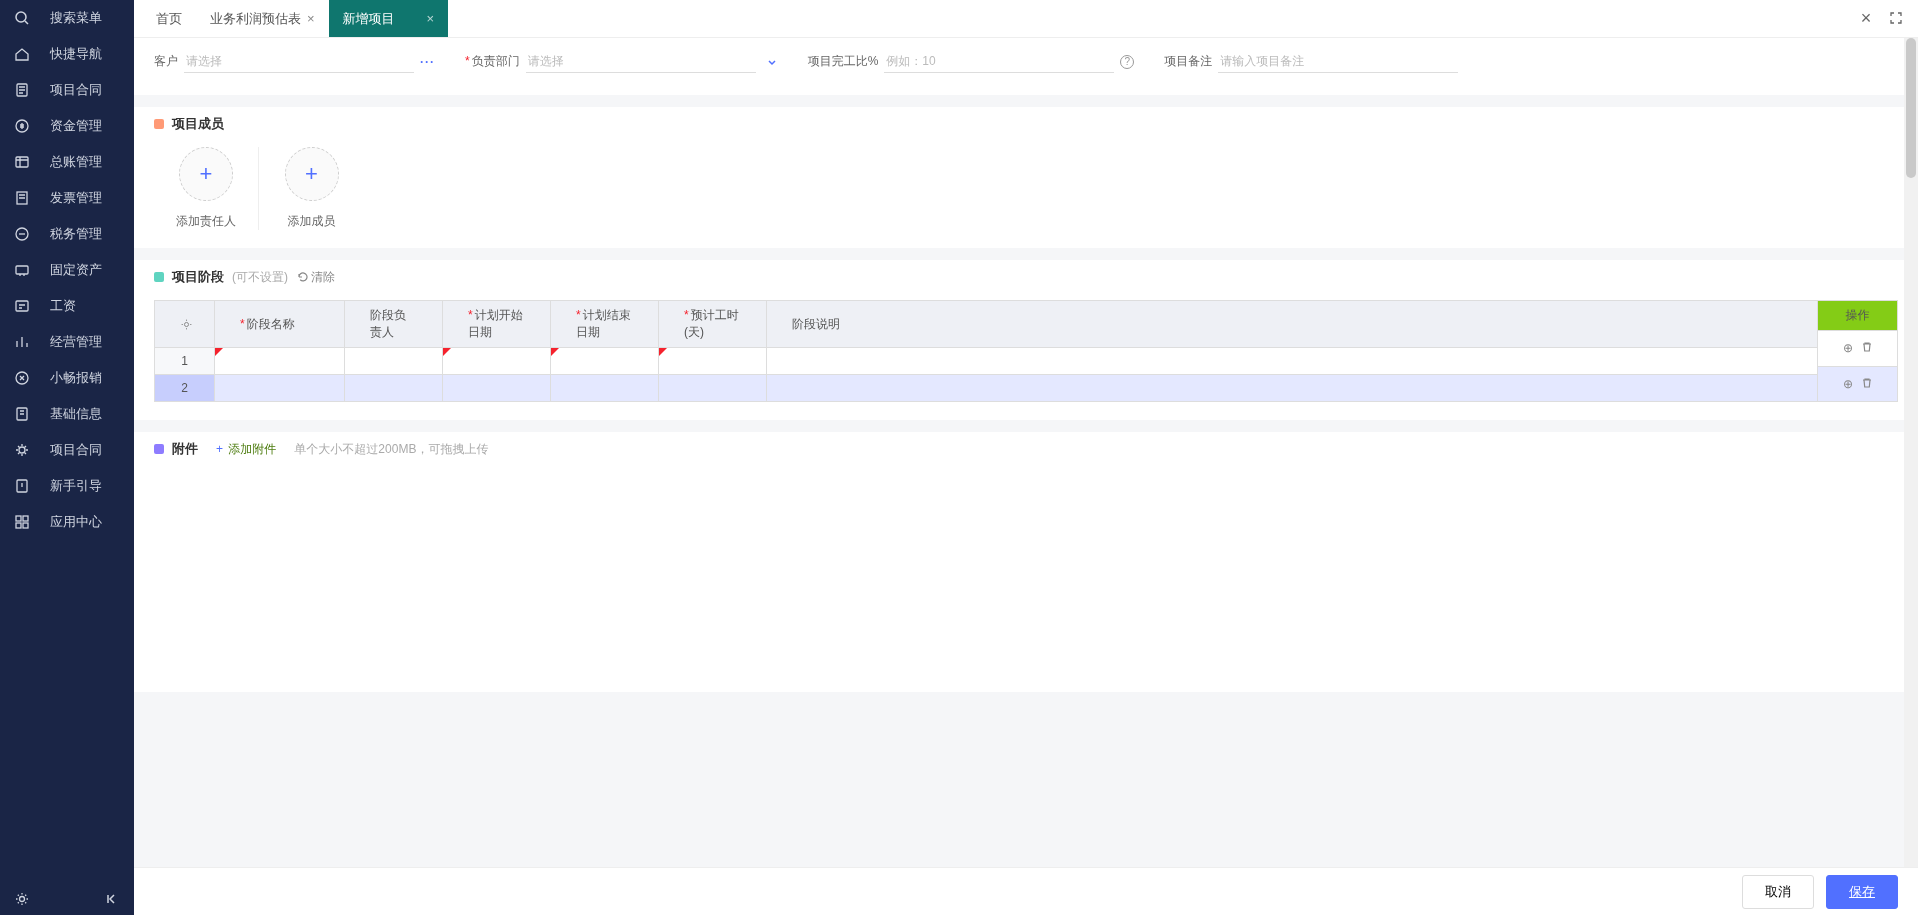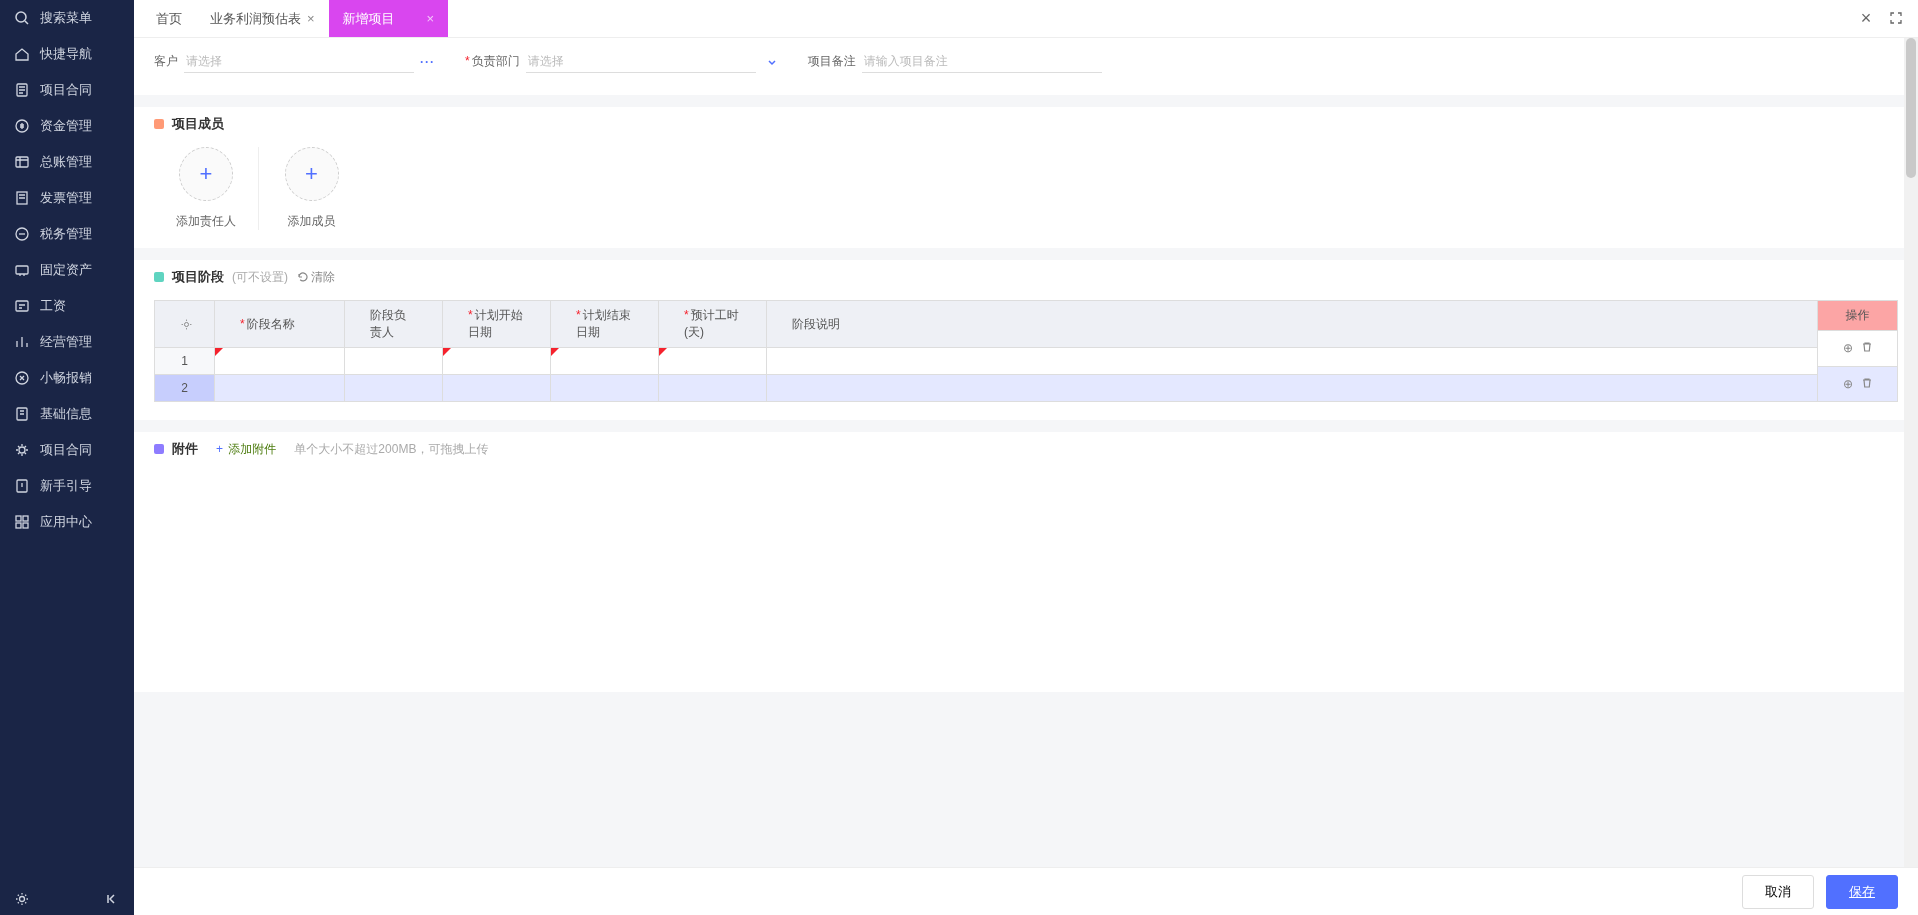--- a/index.html
+++ b/index.html
@@ -2,33 +2,33 @@
 <html><head>
   <meta charset="utf-8">
   <style>
     * { box-sizing: border-box; margin: 0; padding: 0; }
     body { font-family: "Microsoft YaHei", Arial, sans-serif; font-size: 12px; color: #333; background: #f0f2f5; overflow: hidden; }
     
     .app { display: flex; width: 1918px; height: 915px; position: relative; }
     
     
     .sidebar { width: 134px; background: #1a2546; color: #d0d5e0; display: flex; flex-direction: column; flex-shrink: 0; }
-    .sidebar-item { display: flex; align-items: center; padding: 9px 14px; height: 36px; cursor: pointer; gap: 10px; }
+    .sidebar-item { display: flex; align-items: center; padding: 9px 14px; height: 36px; cursor: pointer; gap: 20px; }
     .sidebar-icon { width: 16px; height: 16px; display: inline-flex; align-items: center; justify-content: center; flex-shrink: 0; }
     .sidebar-label { font-size: 13px; white-space: nowrap; }
     .sidebar-footer { margin-top: auto; display: flex; justify-content: space-between; padding: 8px 14px; }
     .sidebar-footer span { cursor: pointer; }
     
     
     .main { flex: 1; display: flex; flex-direction: column; background: #fff; position: relative; min-width: 0; }
     
     
     .tabs-bar { display: flex; align-items: stretch; height: 38px; border-bottom: 1px solid #eee; padding-left: 8px; }
     .tab { display: flex; align-items: center; padding: 12px 14px; font-size: 13px; color: #555; cursor: pointer; gap: 6px; white-space: nowrap; }
-    .tab.active { background: #d946ef; color: #fff; gap: 32px; }
+    .tab.active { background: #0f766e; color: #fff; gap: 32px; }
     .tab-close { font-size: 13px; opacity: 0.7; cursor: pointer; }
     .tab.active .tab-close { color: #fff; }
     
     .topright-close { position: absolute; right: 40px; top: 6px; width: 24px; height: 24px; display: flex; align-items: center; justify-content: center; cursor: pointer; font-size: 18px; color: #666; }
     .topright-expand { position: absolute; right: 10px; top: 6px; width: 24px; height: 24px; display: flex; align-items: center; justify-content: center; cursor: pointer; color: #666; }
     
     
     .content { flex: 1; overflow-y: auto; background: #f5f6f8; }
     .content-inner { padding: 0; }
     
@@ -60,21 +60,21 @@
     .member-box:last-child { border-right: none; }
     .member-add-btn { width: 54px; height: 54px; border: 1px dashed #ccc; border-radius: 50%; display: flex; align-items: center; justify-content: center; color: #5170ff; font-size: 22px; cursor: pointer; background: #fafafa; }
     .member-label { margin-top: 12px; font-size: 12px; color: #666; }
     
     
     .stage-table { width: 100%; border-collapse: collapse; table-layout: fixed; }
     .stage-table th, .stage-table td { border: 1px solid #ddd; padding: 6px 25px; font-size: 12px; text-align: left; font-weight: normal; color: #555; height: 26px; }
     .stage-table thead th { background: #eef0f5; }
     .stage-table .rownum { text-align: center; width: 60px; background: #f7f8fa; }
     .stage-table .gear-col { width: 60px; text-align: center; }
-    .stage-table .ops-col { width: 80px; text-align: center; background: #fca5a5; border-left: 1px solid #ddd; border-right: 1px solid #ddd; border-top: 1px solid #ddd; border-bottom: 1px solid #ddd; }
+    .stage-table .ops-col { width: 80px; text-align: center; background: #84cc16; border-left: 1px solid #ddd; border-right: 1px solid #ddd; border-top: 1px solid #ddd; border-bottom: 1px solid #ddd; }
     .stage-table tbody .ops-col { background: #fff; }
     .stage-table tbody tr.selected td { background: #e4e8ff; }
     .stage-table tbody tr.selected .rownum { background: #c7cefd; }
     .stage-table tbody tr.selected td.ops-col { background: #e4e8ff; }
     .ops-icons { display: inline-flex; gap: 8px; color: #888; }
     .ops-icons span { cursor: pointer; }
     .corner-mark { position: relative; }
     .corner-mark::before { content: ''; position: absolute; top: 0; left: 0; border-top: 8px solid #f5222d; border-right: 8px solid transparent; }
     .col-req::before { content: '*'; color: #f5222d; margin-right: 2px; }
     
@@ -283,20 +283,25 @@
               <span class="more-dots">···</span>
             </div>
             <div class="form-field">
               <span class="form-label"><span class="req">*</span><span>负责部门</span></span>
               <input class="form-input" style="width: 230px;" placeholder="请选择">
               <span class="select-caret">
                   <svg width="12" height="12" viewBox="0 0 12 12" fill="none" stroke="#5170ff" stroke-width="1.5">
                     <path d="M3 5l3 3 3-3"></path>
                   </svg>
                 </span>
+            </div>
+            <div class="form-field">
+              <span class="form-label">项目完工比%</span>
+              <input class="form-input" style="width: 230px;" placeholder="例如：10">
+              <span class="help-icon">?</span>
             </div>
             <div class="form-field">
               <span class="form-label">项目备注</span>
               <input class="form-input" style="width: 240px;" placeholder="请输入项目备注">
             </div>
           </div>
         </div>
 
         <div class="panel">
           <div class="section-header">

